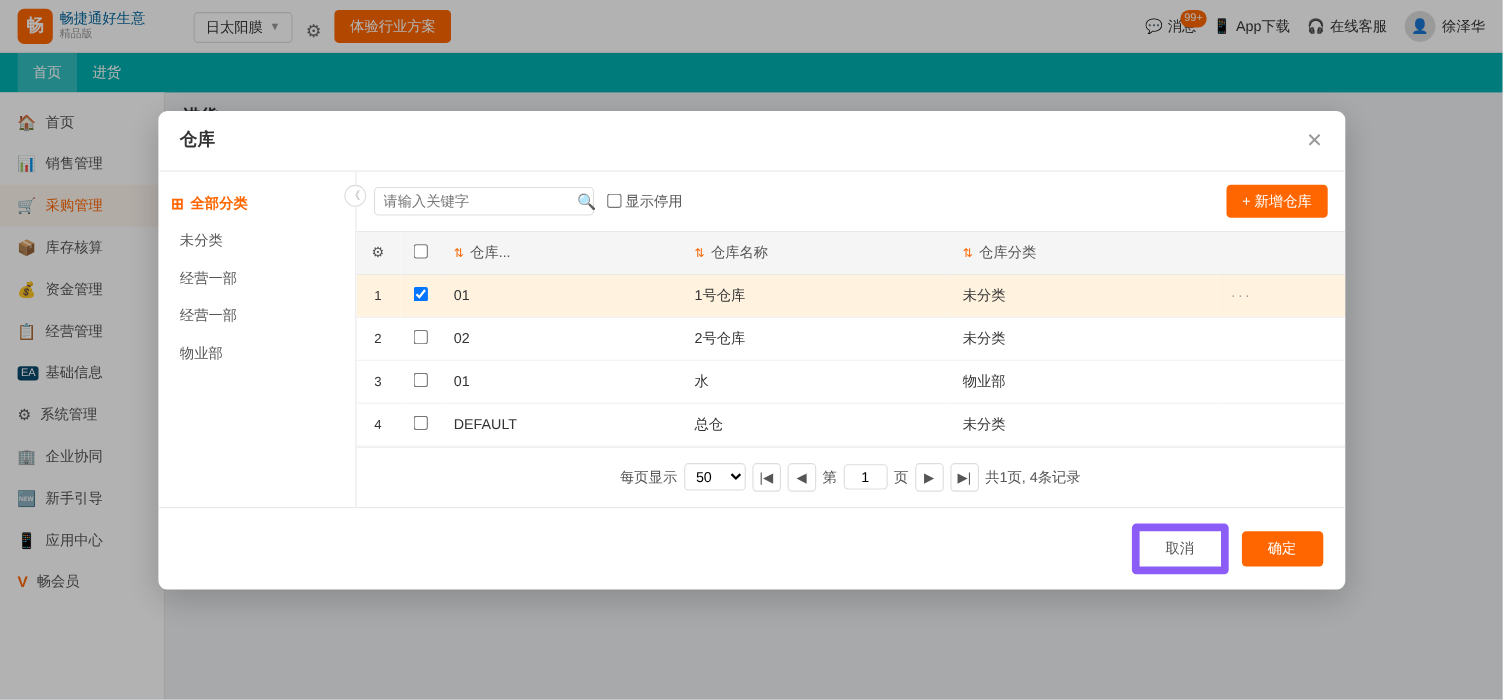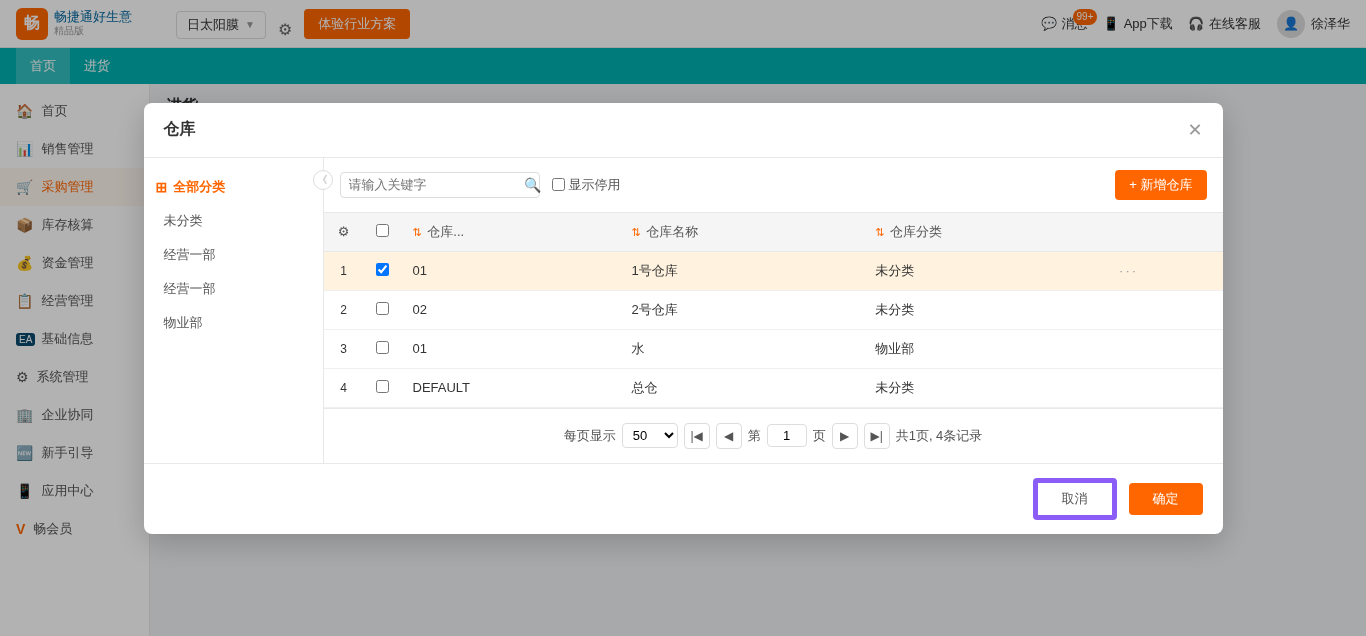--- a/index.html
+++ b/index.html
@@ -195,21 +195,21 @@
       border: 1px solid #ddd; border-radius: 4px; width: 40px;
       text-align: center; padding: 3px 4px; font-size: 13px;
     }
 
     
     .dialog-footer {
       display: flex; align-items: center; justify-content: flex-end;
       padding: 14px 20px; border-top: 1px solid #e8e8e8; gap: 12px;
     }
     .btn-cancel {
-      border: 5px solid #8b5cf6; background: #fff; border-radius: 4px;
+      border: 7px solid #8b5cf6; background: #fff; border-radius: 4px;
       padding: 7px 24px; cursor: pointer; font-size: 13px; color: #555;
     }
     .btn-confirm {
       background: #f60; color: #fff; border: none; border-radius: 4px;
       padding: 7px 24px; cursor: pointer; font-size: 13px;
     }
 
     
     .more-dots { color: #999; letter-spacing: 2px; cursor: pointer; }
 

